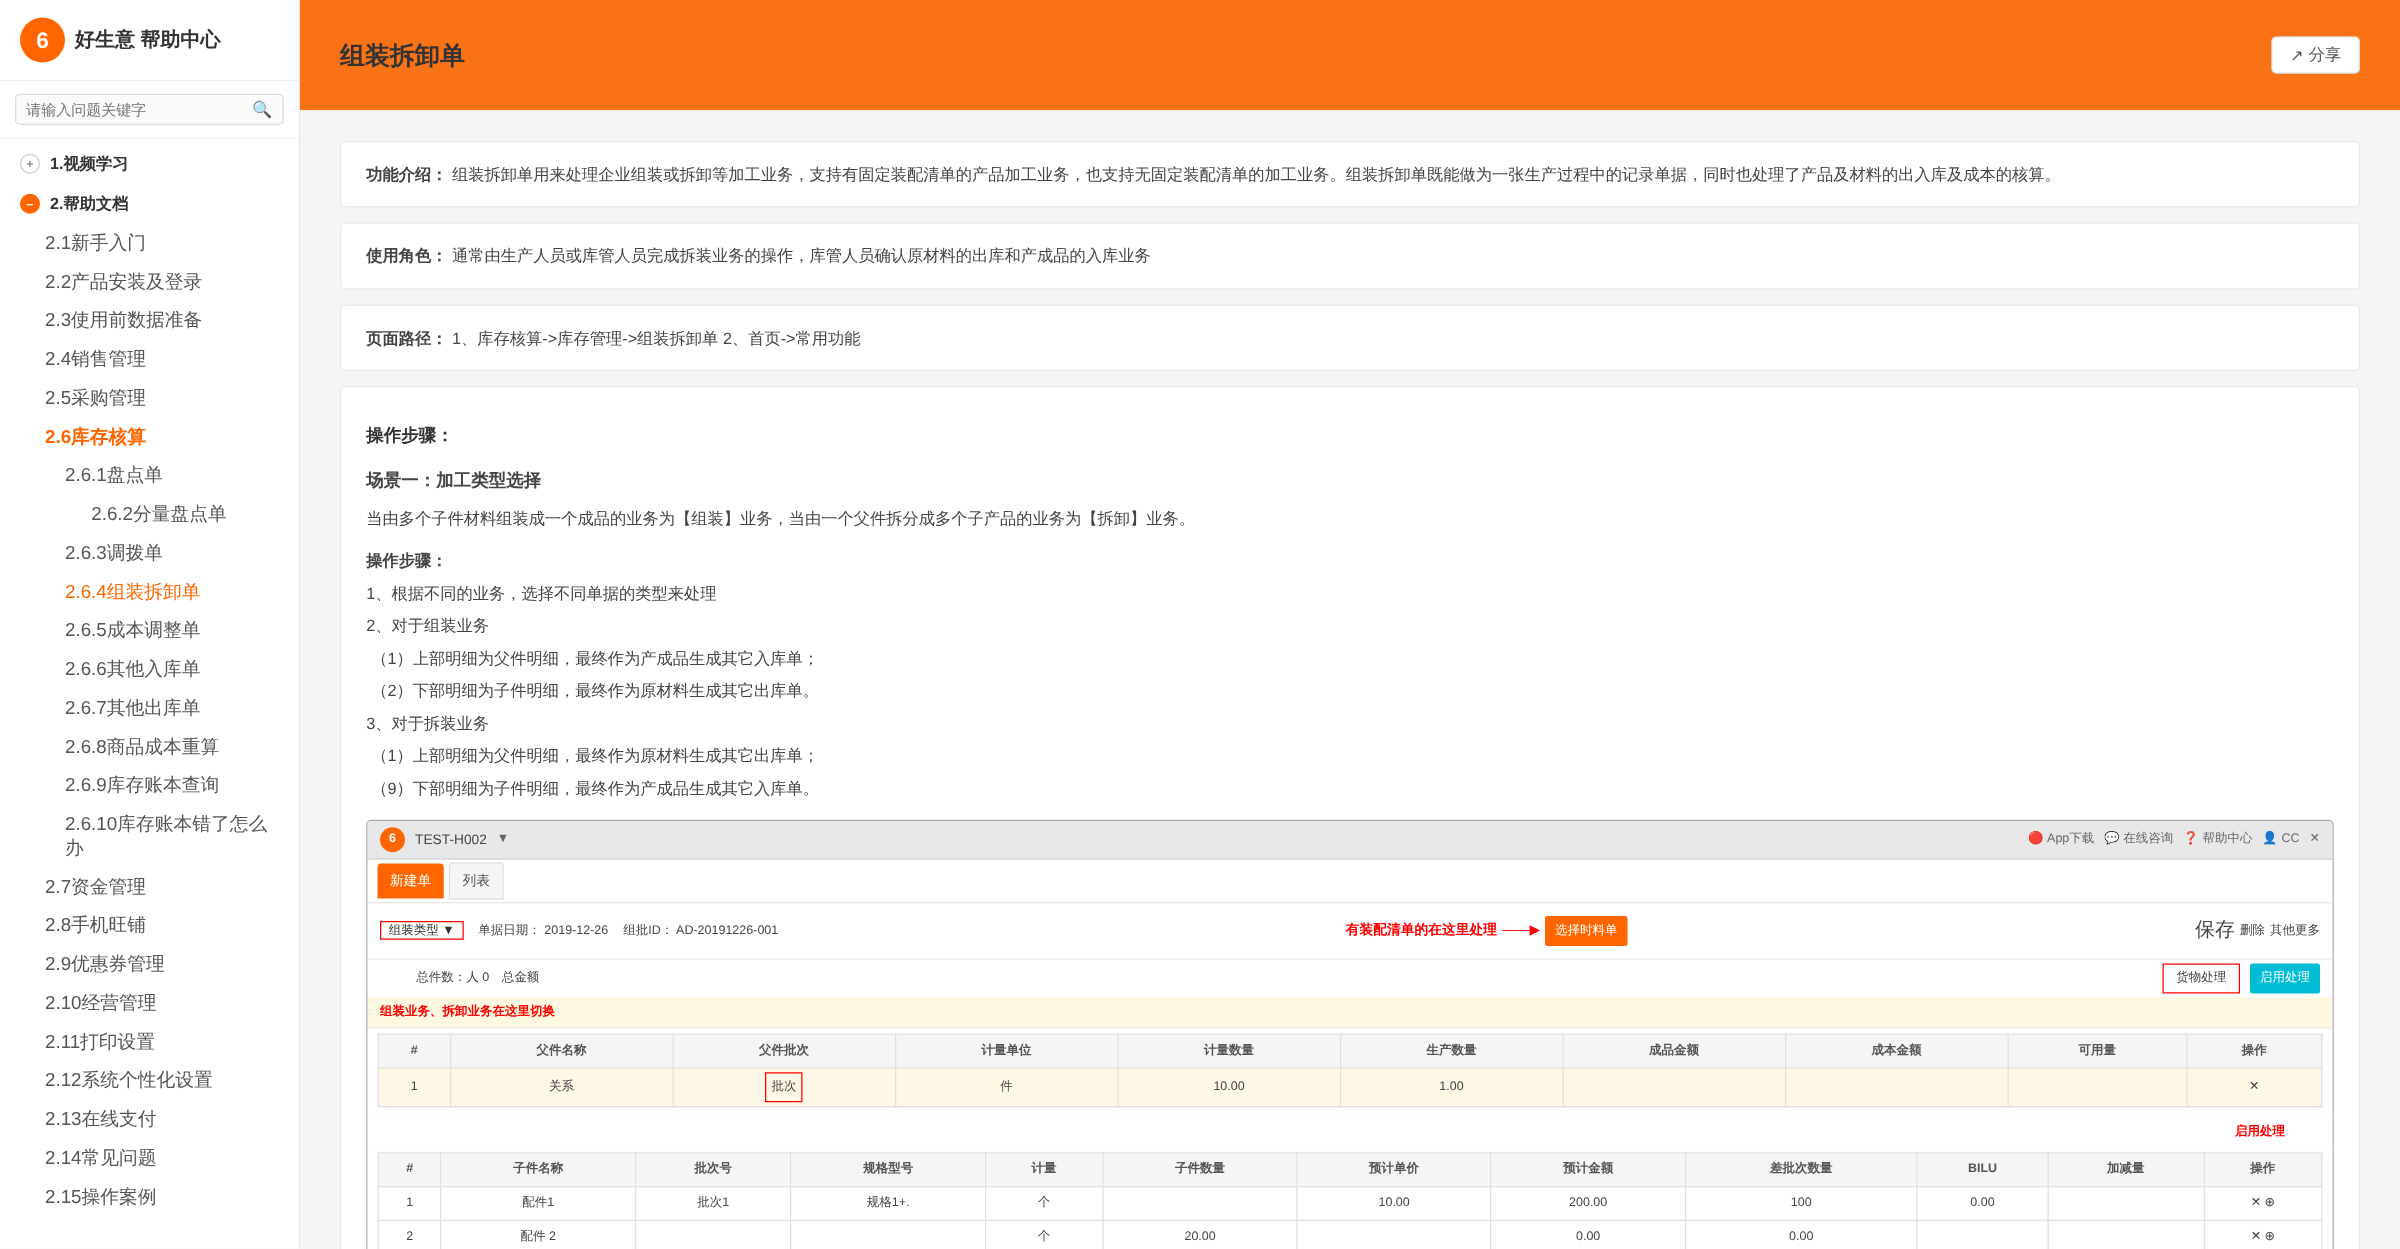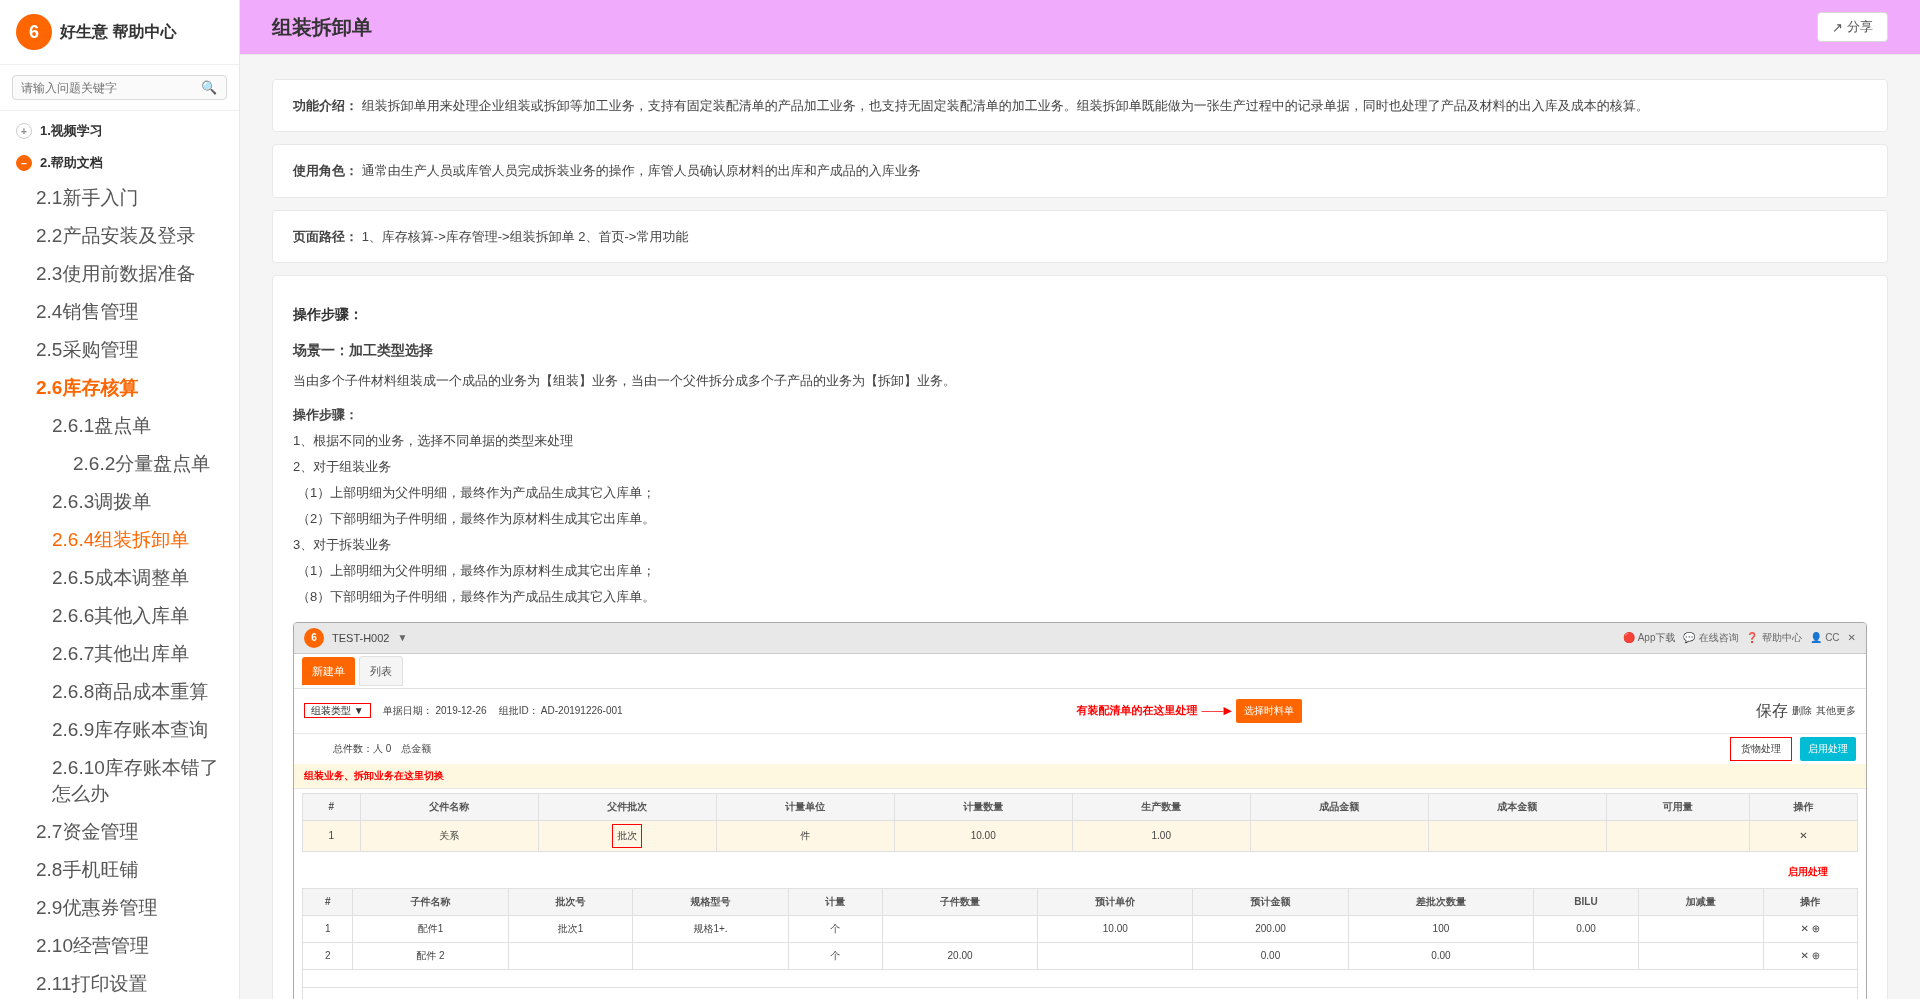--- a/index.html
+++ b/index.html
@@ -81,36 +81,36 @@
       flex-shrink: 0;
     }
     .nav-item .prefix.minus {
       background: #f60;
       border-color: #f60;
       color: #fff;
     }
     .sub-item {
       padding: 6px 16px 6px 36px;
       cursor: pointer;
-      font-size: 19px;
+      font-size: 15px;
       color: #555;
     }
     .sub-item.active { color: #f60; font-weight: 500; }
 
     
     #main {
       flex: 1;
       display: flex;
       flex-direction: column;
       overflow: hidden;
       background: #f5f5f5;
     }
     .top-bar {
-      background: #f0abfc;
-      padding: 12px 32px;
+      background: #f97316;
+      padding: 29px 32px;
       display: flex;
       align-items: center;
       justify-content: space-between;
       border-bottom: 1px solid #e8e8e8;
       min-height: 52px;
     }
     .page-title {
       font-size: 20px;
       font-weight: 600;
       color: #333;
@@ -289,21 +289,21 @@
 
       <div style="font-weight:700;font-size:14px;margin:8px 0 4px 0;">场景一：加工类型选择</div>
       <div>当由多个子件材料组装成一个成品的业务为【组装】业务，当由一个父件拆分成多个子产品的业务为【拆卸】业务。</div>
       <div style="font-weight:700;margin-top:8px;">操作步骤：</div>
       <div>1、根据不同的业务，选择不同单据的类型来处理</div>
       <div>2、对于组装业务</div>
       <div class="indent">（1）上部明细为父件明细，最终作为产成品生成其它入库单；</div>
       <div class="indent">（2）下部明细为子件明细，最终作为原材料生成其它出库单。</div>
       <div>3、对于拆装业务</div>
       <div class="indent">（1）上部明细为父件明细，最终作为原材料生成其它出库单；</div>
-      <div class="indent">（8）下部明细为子件明细，最终作为产成品生成其它入库单。</div>
+      <div class="indent">（9）下部明细为子件明细，最终作为产成品生成其它入库单。</div>
 
       <div class="mock-wrapper" style="margin-top:12px;position:relative;">
         <div class="mock-window" style="border:1px solid #aaa;border-radius:4px;overflow:hidden;background:#f5f5f5;">
 
           <div style="background:#e8e8e8;padding:4px 10px;display:flex;align-items:center;justify-content:space-between;border-bottom:1px solid #ccc;">
             <div style="display:flex;align-items:center;gap:8px;">
               <div style="width:20px;height:20px;background:#f60;border-radius:50%;display:flex;align-items:center;justify-content:center;color:#fff;font-size:10px;font-weight:bold;">6</div>
               <span style="font-size:11px;">TEST-H002</span>
               <span style="font-size:10px;color:#666;">▼</span>
             </div>

